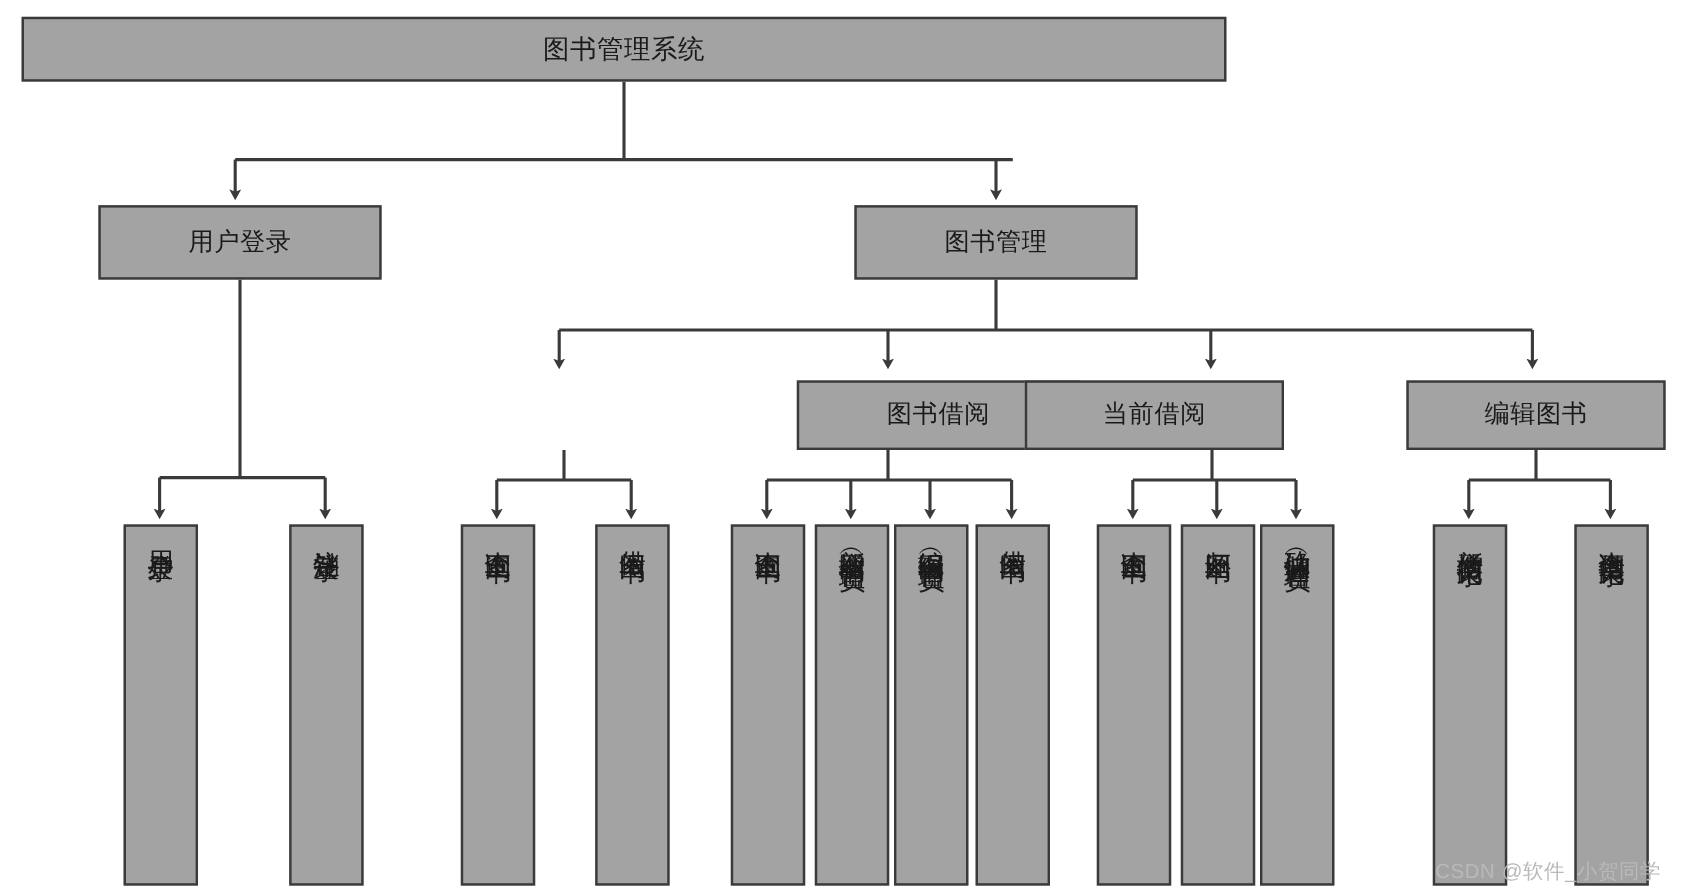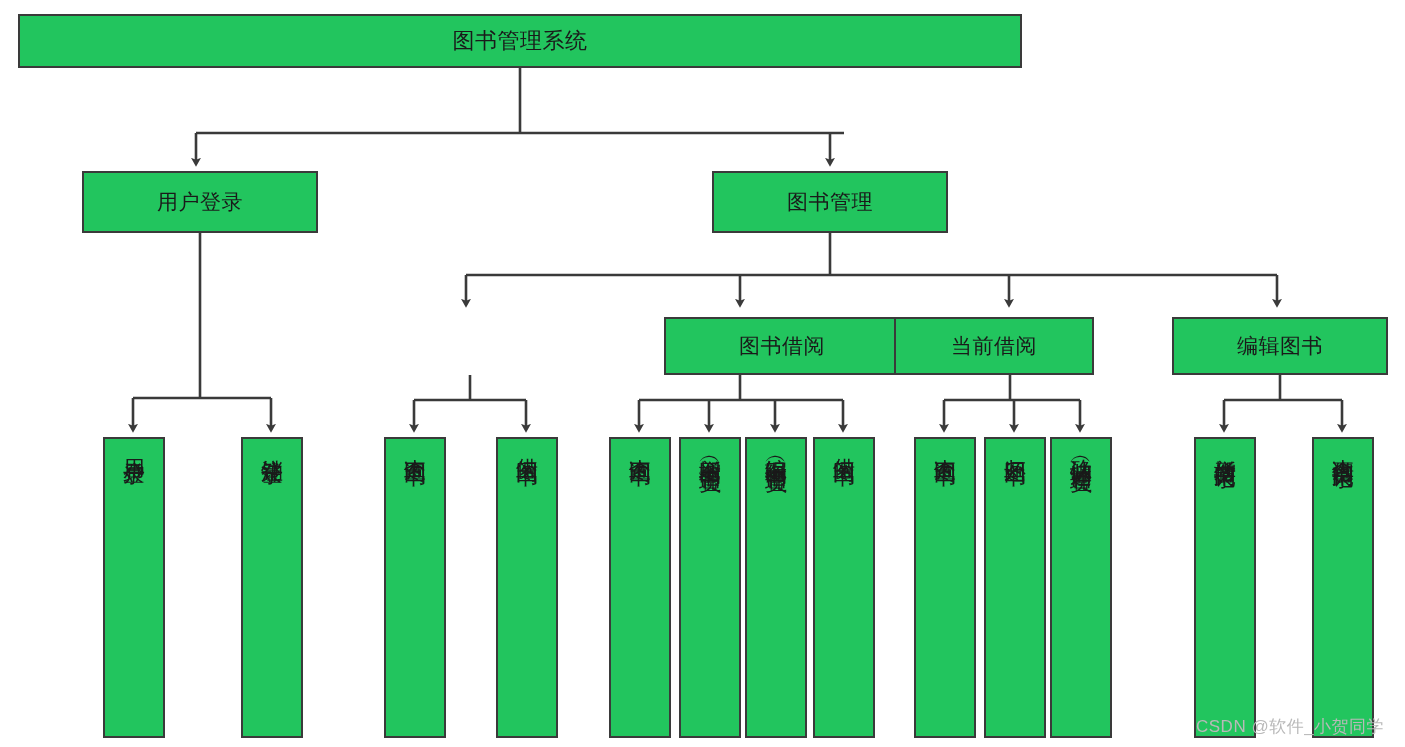--- a/index.html
+++ b/index.html
@@ -21,21 +21,21 @@
     position: absolute;
     left: 0;
     top: 0;
     width: 1405px;
     height: 747px;
   }
   .node {
     position: absolute;
     box-sizing: border-box;
     border: 2px solid #3a3a3a;
-    background: #22c55e;
+    background: #a3a3a3;
     display: flex;
     align-items: center;
     justify-content: center;
     color: #1a1a1a;
   }
   .node .lbl {
     display: block;
     text-align: center;
     line-height: 1.18;
     white-space: pre;
@@ -137,21 +137,21 @@
 
   <div class="node horiz" style="left:712px; top:171px; width:236px; height:62px;justify-content:center;">
     <span class="lbl">图书管理</span>
   </div>
 
 
   <div class="node horiz" style="left:664px; top:317px; width:236px; height:58px;">
     <span class="lbl">图书借阅</span>
   </div>
 
-  <div class="node horiz" style="left:894px; top:317px; width:200px; height:58px;">
+  <div class="node horiz" style="left:854px; top:317px; width:216px; height:58px;">
     <span class="lbl">当前借阅</span>
   </div>
 
   <div class="node horiz" style="left:1172px; top:317px; width:216px; height:58px;">
     <span class="lbl">编辑图书</span>
   </div>
 
   <div class="node vert" style="left:103px; top:437px; width:62px; height:301px;">
     <span class="lbl">用户登录</span>
   </div>

